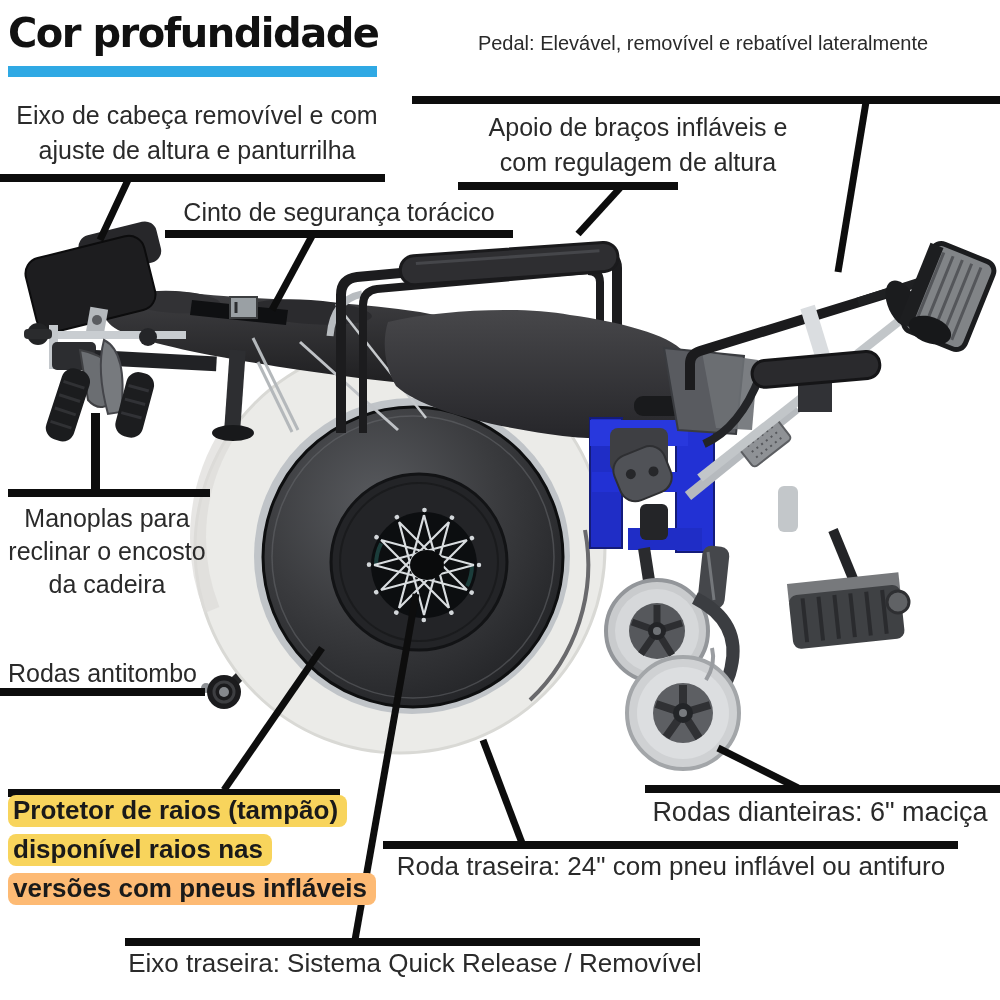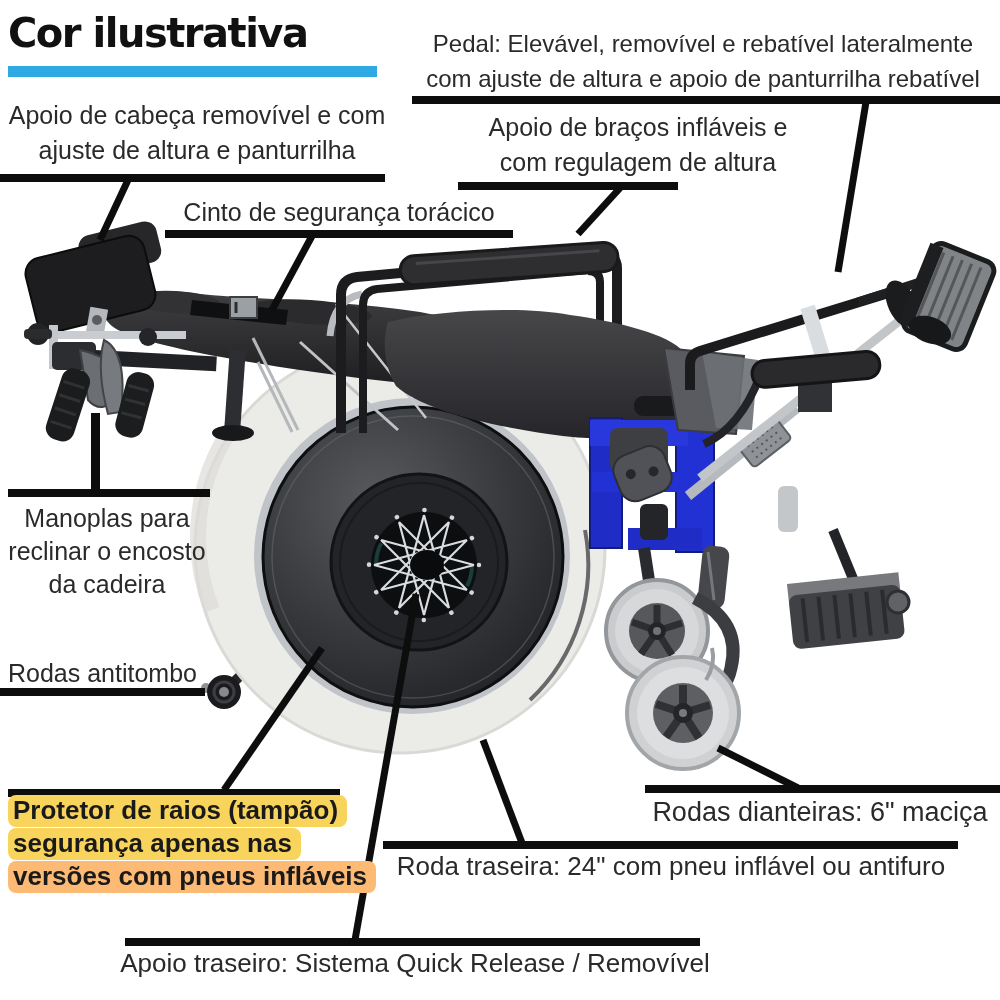--- a/index.html
+++ b/index.html
@@ -6,24 +6,24 @@
   .canvas{position:relative;width:1000px;height:1000px;background:#ffffff;overflow:hidden;
           font-family:"Liberation Sans",sans-serif;color:#232323}
   .canvas svg{position:absolute;left:0;top:0}
   .title{position:absolute;left:8px;top:10px;margin:0;font-family:"DejaVu Sans",sans-serif;
          font-weight:bold;font-size:40px;letter-spacing:-1.5px;color:#111}
   .title-bar{position:absolute;left:8px;top:66px;width:369px;height:11px;background:#2fa9e4}
   .lbl{position:absolute;white-space:nowrap;font-size:25px;line-height:35px;text-align:center;
        transform:translateX(-50%);color:#2a2a2a}
   .lbl span{display:block}
   .lbl.left{transform:none;text-align:left}
-  .lbl.pedal{font-size:24px}
+  .lbl.pedal{font-size:20px}
   .lbl.handles{line-height:33px}
   .hl-wrap{position:absolute;left:8px;top:795px}
-  .hl-line{height:33px}
+  .hl-line{height:39px}
   .hl-line span{display:inline-block;background:#f8d45c;color:#1a1a1a;font-weight:bold;
                 font-size:26px;line-height:30px;padding:0 9px 2px 5px;border-radius:8px;
                 white-space:nowrap}
 </style>
 </head>
 <body>
 
 <div class="canvas">
 
   <svg width="1000" height="1000" viewBox="0 0 1000 1000">
@@ -246,31 +246,30 @@
       <rect x="8" y="489" width="202" height="8"></rect>
       <rect x="91" y="413" width="9" height="82"></rect>
       <rect x="0" y="688" width="205" height="8"></rect>
       <rect x="8" y="789" width="332" height="8"></rect>
       <rect x="645" y="785" width="355" height="8"></rect>
       <rect x="383" y="841" width="575" height="8"></rect>
       <rect x="125" y="938" width="575" height="8"></rect>
     </g>
   </svg>
 
-  <h1 class="title">Cor ilustrativa</h1>
+  <h1 class="title">Cor profundidade</h1>
   <div class="title-bar" style="background: rgb(47, 169, 228);"></div>
 
   <div class="lbl" style="left:197px;top:98px">
-    <span>Apoio de cabeça removível e com</span>
+    <span>Eixo de cabeça removível e com</span>
     <span>ajuste de altura e panturrilha</span>
   </div>
 
   <div class="lbl pedal" style="left:703px;top:26px">
     <span>Pedal: Elevável, removível e rebatível lateralmente</span>
-    <span>com ajuste de altura e apoio de panturrilha rebatível</span>
   </div>
 
   <div class="lbl" style="left:638px;top:110px">
     <span>Apoio de braços infláveis e</span>
     <span>com regulagem de altura</span>
   </div>
 
   <div class="lbl" style="left:339px;top:195px">
     <span>Cinto de segurança torácico</span>
   </div>
@@ -280,29 +279,29 @@
     <span>reclinar o encosto</span>
     <span>da cadeira</span>
   </div>
 
   <div class="lbl left" style="left:8px;top:656px">
     <span>Rodas antitombo</span>
   </div>
 
   <div class="hl-wrap">
     <div class="hl-line"><span style="background: rgb(248, 212, 92);">Protetor de raios (tampão)</span></div>
-    <div class="hl-line"><span style="background: rgb(248, 212, 92);">segurança apenas nas</span></div>
+    <div class="hl-line"><span style="background: rgb(248, 212, 92);">disponível raios nas</span></div>
     <div class="hl-line"><span style="background: #fdba74;">versões com pneus infláveis</span></div>
   </div>
 
   <div class="lbl" style="left:820px;top:795px;font-size:27px">
     <span>Rodas dianteiras: 6" maciça</span>
   </div>
 
   <div class="lbl" style="left:671px;top:849px;font-size:26px">
     <span>Roda traseira: 24" com pneu inflável ou antifuro</span>
   </div>
 
   <div class="lbl" style="left:415px;top:946px;font-size:26px">
-    <span>Apoio traseiro: Sistema Quick Release / Removível</span>
+    <span>Eixo traseira: Sistema Quick Release / Removível</span>
   </div>
 
 </div>
 
 </body></html>

